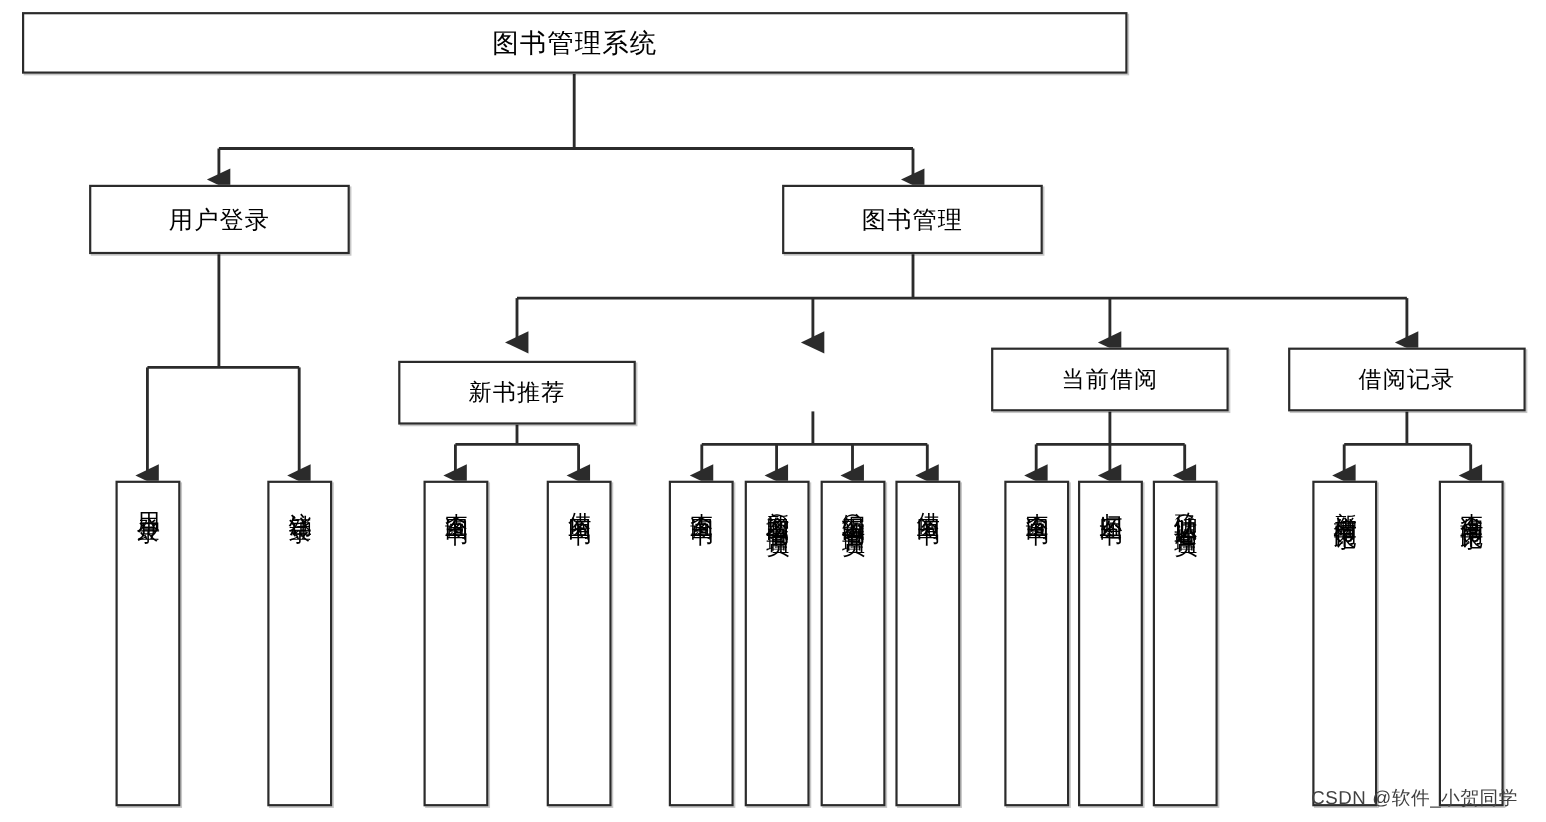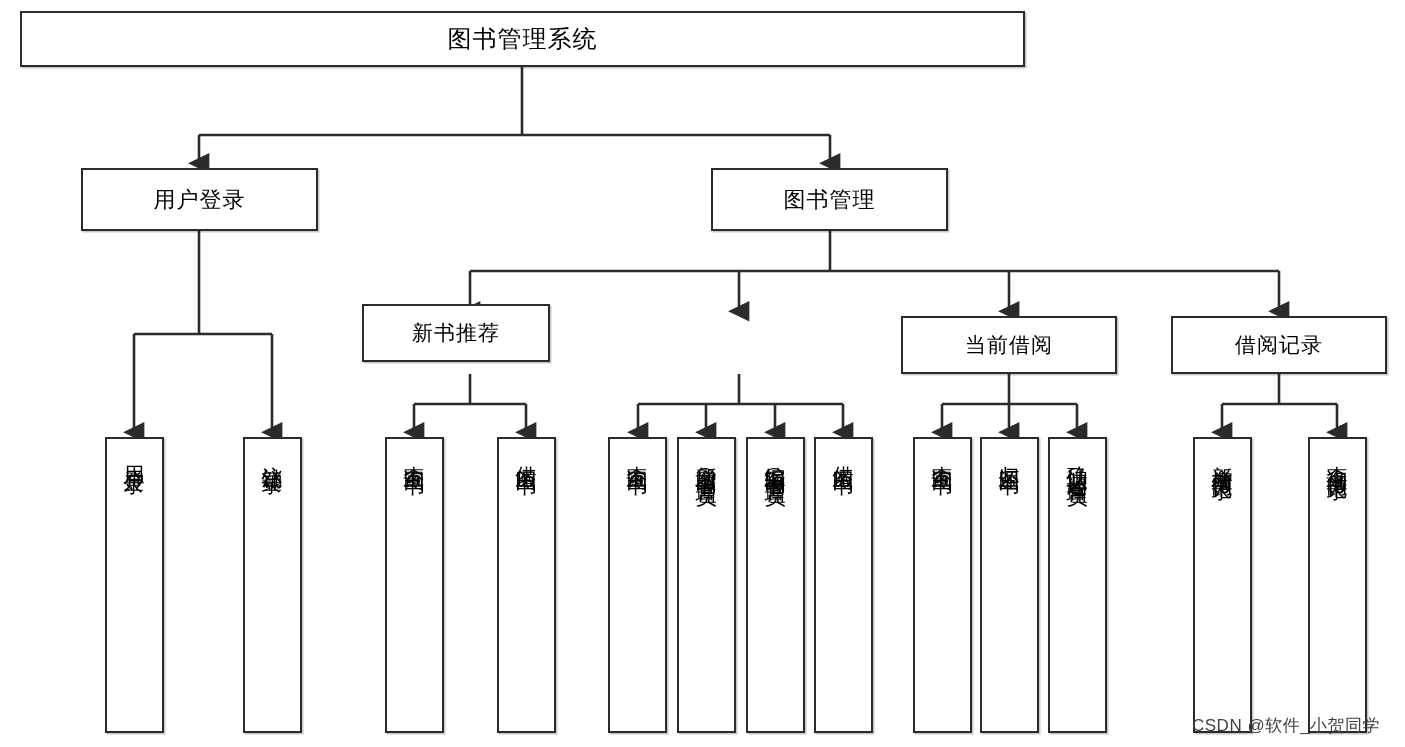--- a/index.html
+++ b/index.html
@@ -129,21 +129,21 @@
     <span>图书管理系统</span>
   </div>
 
   <div class="node lvl1" style="left:81px; top:168px; width:237px; height:63px;">
     <span>用户登录</span>
   </div>
   <div class="node lvl1" style="left:711px; top:168px; width:237px; height:63px;">
     <span>图书管理</span>
   </div>
 
-  <div class="node lvl2" style="left:362px; top:304px; width:188px; height:58px;">
+  <div class="node lvl2" style="left:362px; top:328px; width:216px; height:58px;">
     <span>新书推荐</span>
   </div>
   <div class="node lvl2" style="left:901px; top:316px; width:216px; height:58px;">
     <span>当前借阅</span>
   </div>
   <div class="node lvl2" style="left:1171px; top:316px; width:216px; height:58px;">
     <span>借阅记录</span>
   </div>
 
   <div class="node leaf" style="left:105px; top:437px; width:59px; height:296px;">

